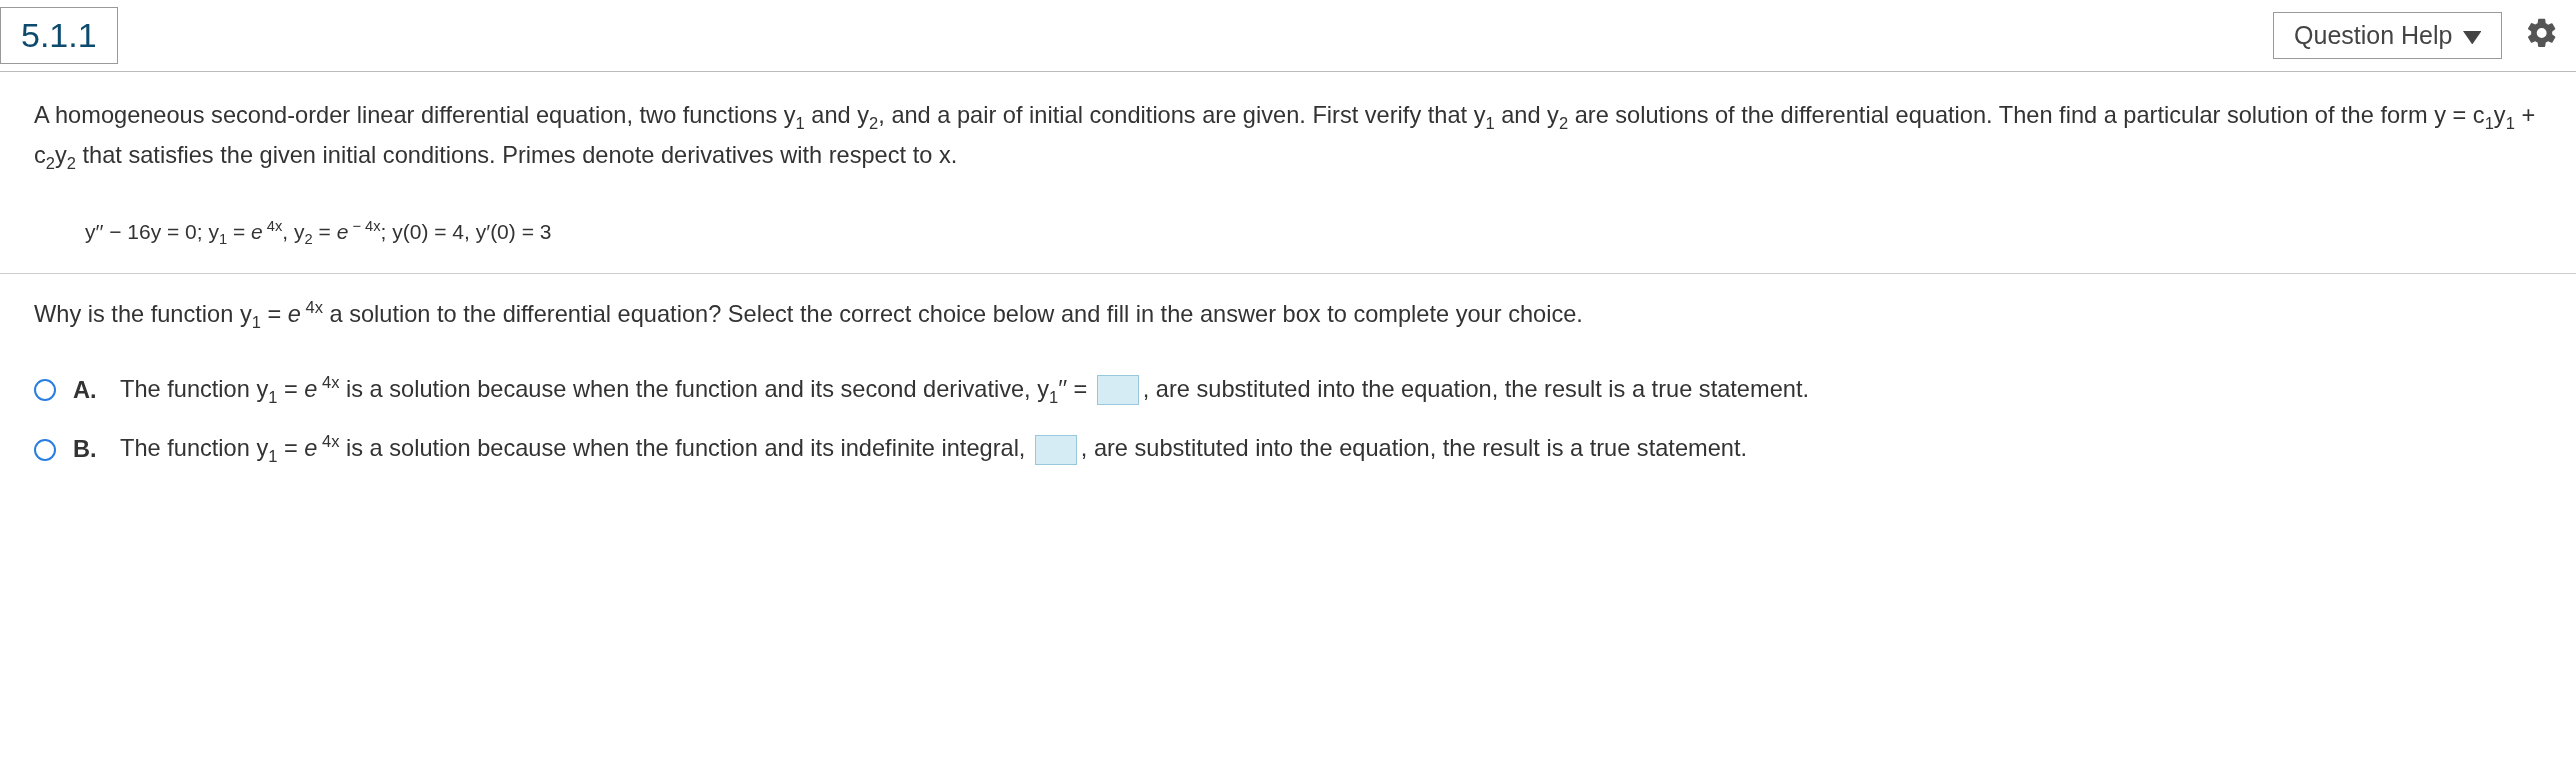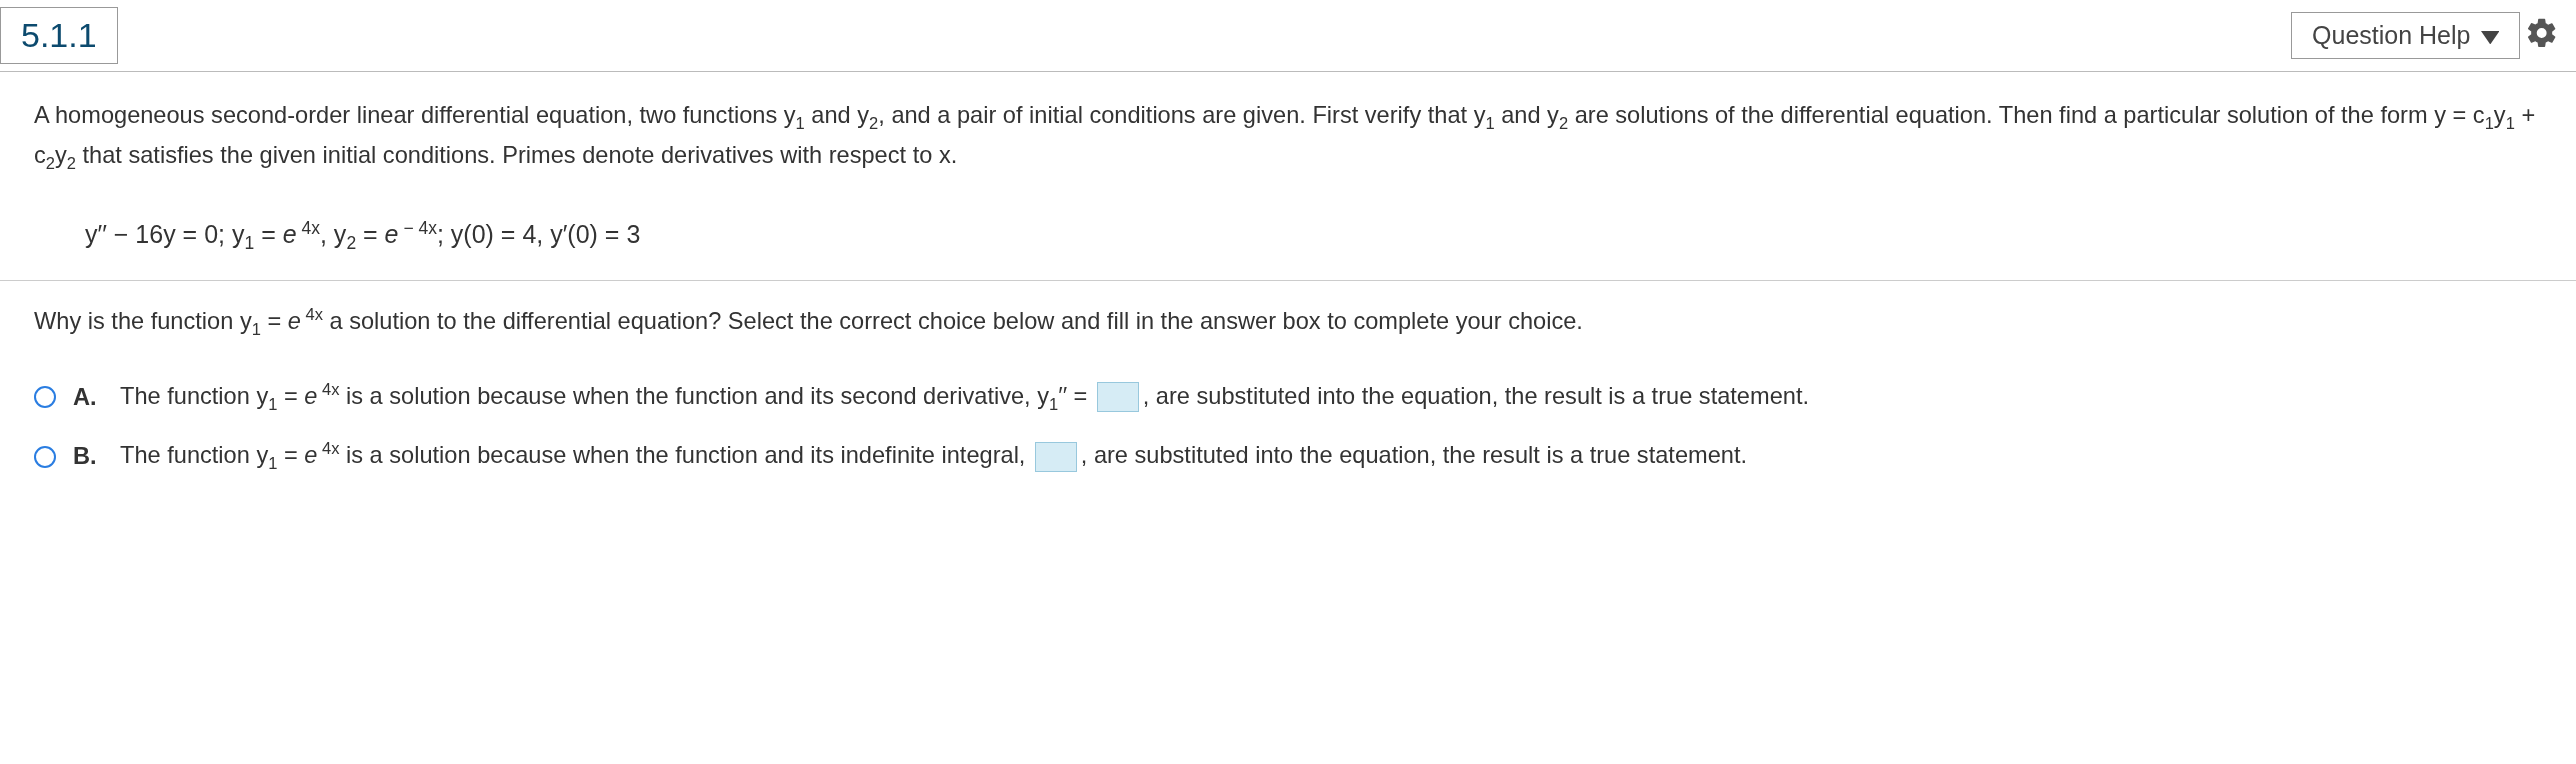--- a/index.html
+++ b/index.html
@@ -24,21 +24,21 @@
     .qnum-box {
       border: 1.7px solid #999;
       padding: 8.4px 20px;
       font-size: 34px;
       color: #0c4a6e;
       background: #fff;
     }
     .header-right {
       display: flex;
       align-items: center;
-      gap: 5px;
+      gap: 23px;
     }
     .help-btn {
       border: 1.7px solid #999;
       padding: 8.4px 20px;
       font-size: 25px;
       color: #444;
       background: #fff;
       display: flex;
       align-items: center;
       gap: 10px;
@@ -52,21 +52,21 @@
     }
     .content {
       padding: 25px 34px 8.4px 34px;
     }
     .problem-desc {
       line-height: 1.6;
       margin-bottom: 41px;
     }
     .equation {
       margin: 0 0 25px 51px;
-      font-size: 25px;
+      font-size: 21px;
     }
     .divider {
       border-top: 0.8px solid #ccc;
       margin: 0 -34px 21px -34px;
     }
     .question-text {
       margin-bottom: 34px;
       line-height: 1.6;
     }
     .choice-row {

